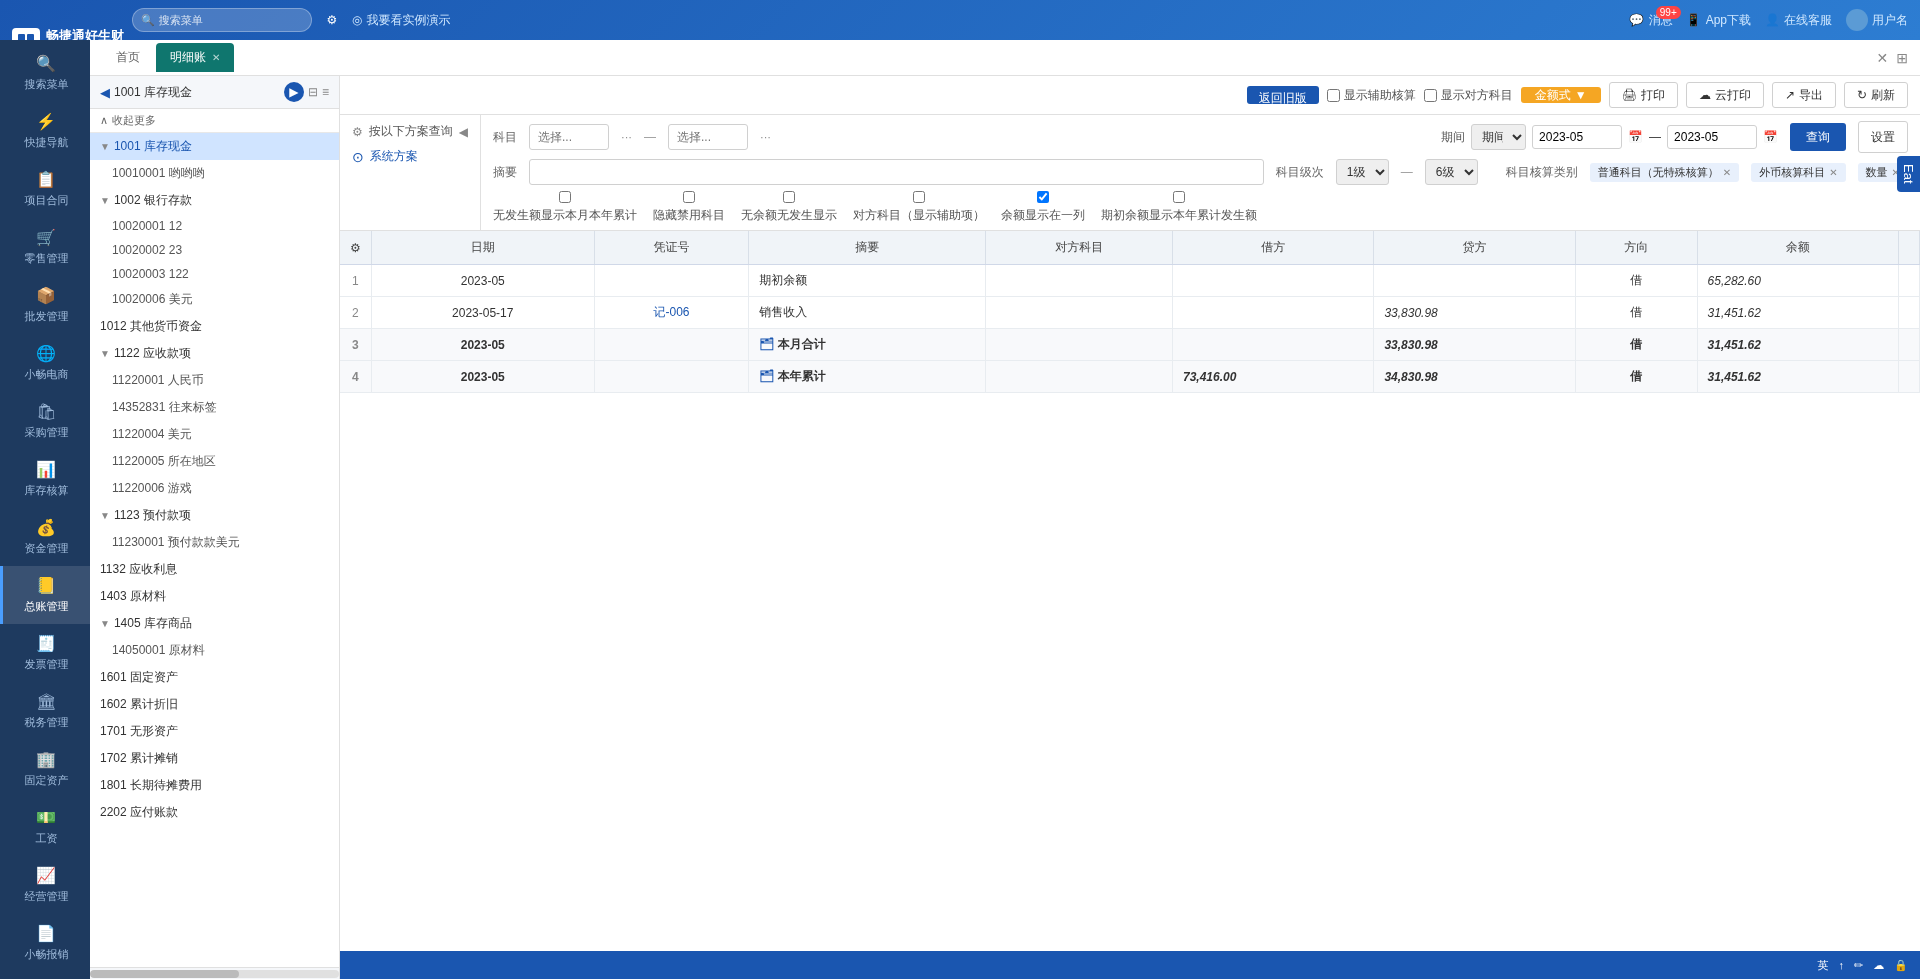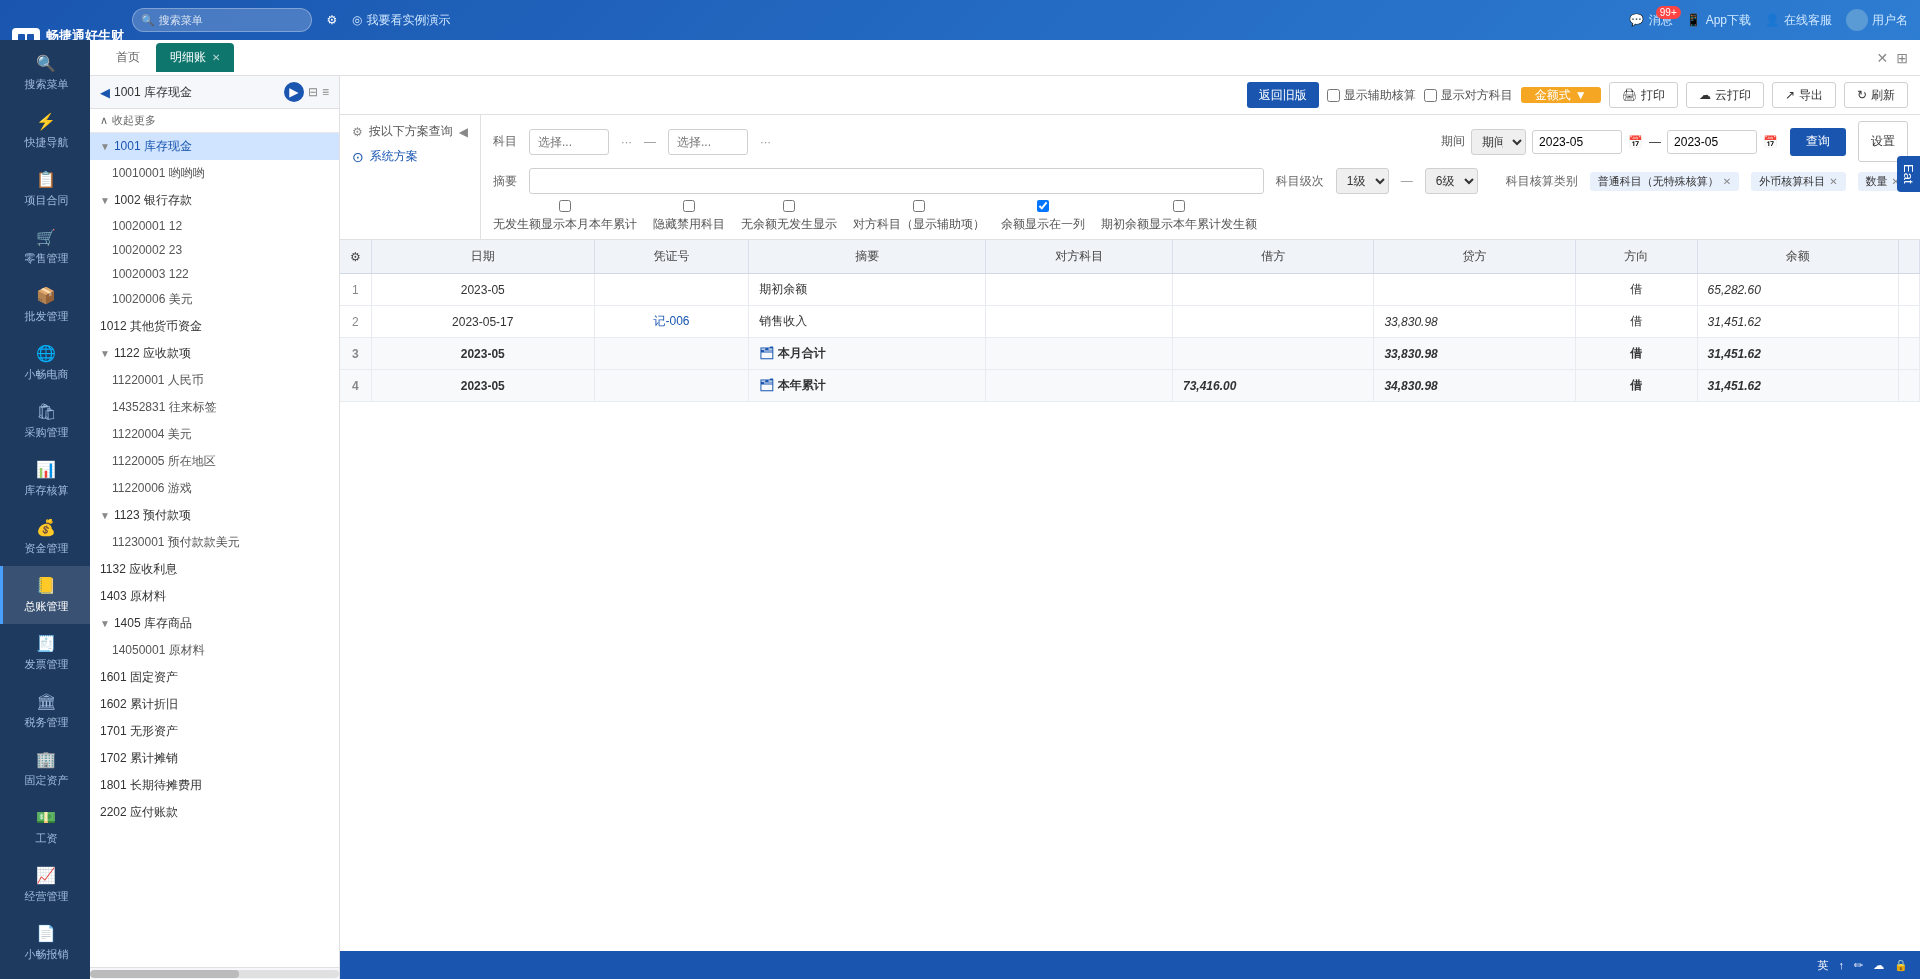--- a/index.html
+++ b/index.html
@@ -64,25 +64,25 @@
     .filter-row { display: flex; align-items: center; gap: 12px; margin-bottom: 6px; flex-wrap: wrap; }
     .filter-label { font-size: 12px; color: #666; white-space: nowrap; }
     .filter-input { height: 26px; border: 1px solid #d0d0d0; border-radius: 3px; padding: 0 8px; font-size: 12px; color: #333; min-width: 120px; outline: none; }
     .filter-select { height: 26px; border: 1px solid #d0d0d0; border-radius: 3px; padding: 0 6px; font-size: 12px; color: #333; outline: none; }
     .filter-separator { color: #999; font-size: 12px; }
     .filter-tag { display: flex; align-items: center; gap: 4px; padding: 2px 8px; background: #e8f0fc; border-radius: 3px; font-size: 11px; color: #333; }
     .filter-tag-close { cursor: pointer; color: #888; font-size: 10px; }
     .checkbox-row { display: flex; align-items: center; gap: 16px; flex-wrap: wrap; }
     .checkbox-item { display: flex; align-items: center; gap: 4px; font-size: 12px; color: #555; cursor: pointer; flex-direction: column; }
     .checkbox-item input[type="checkbox"] { width: 12px; height: 12px; }
-    .btn-primary { background: #1a56b0; color: white; border: none; padding: 4px 12px; border-radius: 3px; font-size: 12px; cursor: pointer; height: 26px; }
+    .btn-primary { background: #1a56b0; color: white; border: none; padding: 4px 12px; border-radius: 3px; font-size: 12px; cursor: pointer; height: 18px; }
     .btn-default { background: #fff; color: #333; border: 1px solid #d0d0d0; padding: 4px 12px; border-radius: 3px; font-size: 12px; cursor: pointer; height: 26px; display: flex; align-items: center; gap: 4px; }
     .btn-gold { background: #f5a623; color: white; border: none; padding: 4px 14px; border-radius: 3px; font-size: 12px; cursor: pointer; height: 16px; display: flex; align-items: center; gap: 4px; }
     .btn-query { background: #1a56b0; color: white; border: none; padding: 4px 16px; border-radius: 3px; font-size: 12px; cursor: pointer; height: 28px; }
-    .btn-setting { background: #fff; color: #333; border: 1px solid #d0d0d0; padding: 4px 12px; border-radius: 3px; font-size: 12px; cursor: pointer; height: 41px; }
+    .btn-setting { background: #fff; color: #333; border: 1px solid #d0d0d0; padding: 4px 12px; border-radius: 3px; font-size: 12px; cursor: pointer; height: 32px; }
     .checkbox-label { display: flex; align-items: center; gap: 4px; font-size: 12px; color: #555; cursor: pointer; }
 
     
     .table-area { flex: 1; overflow: auto; background: #fff; }
     table { width: 100%; border-collapse: collapse; }
     thead tr { background: #f0f4f8; }
     th { padding: 8px 10px; text-align: center; font-size: 12px; font-weight: 500; color: #444; border-bottom: 1px solid #d0d8e8; border-right: 1px solid #d8dfe8; white-space: nowrap; }
     td { padding: 7px 10px; text-align: center; font-size: 12px; color: #333; border-bottom: 1px solid #e8ecf0; border-right: 1px solid #e8ecf0; }
     td.left { text-align: left; }
     td.right { text-align: left; font-style: italic; }

